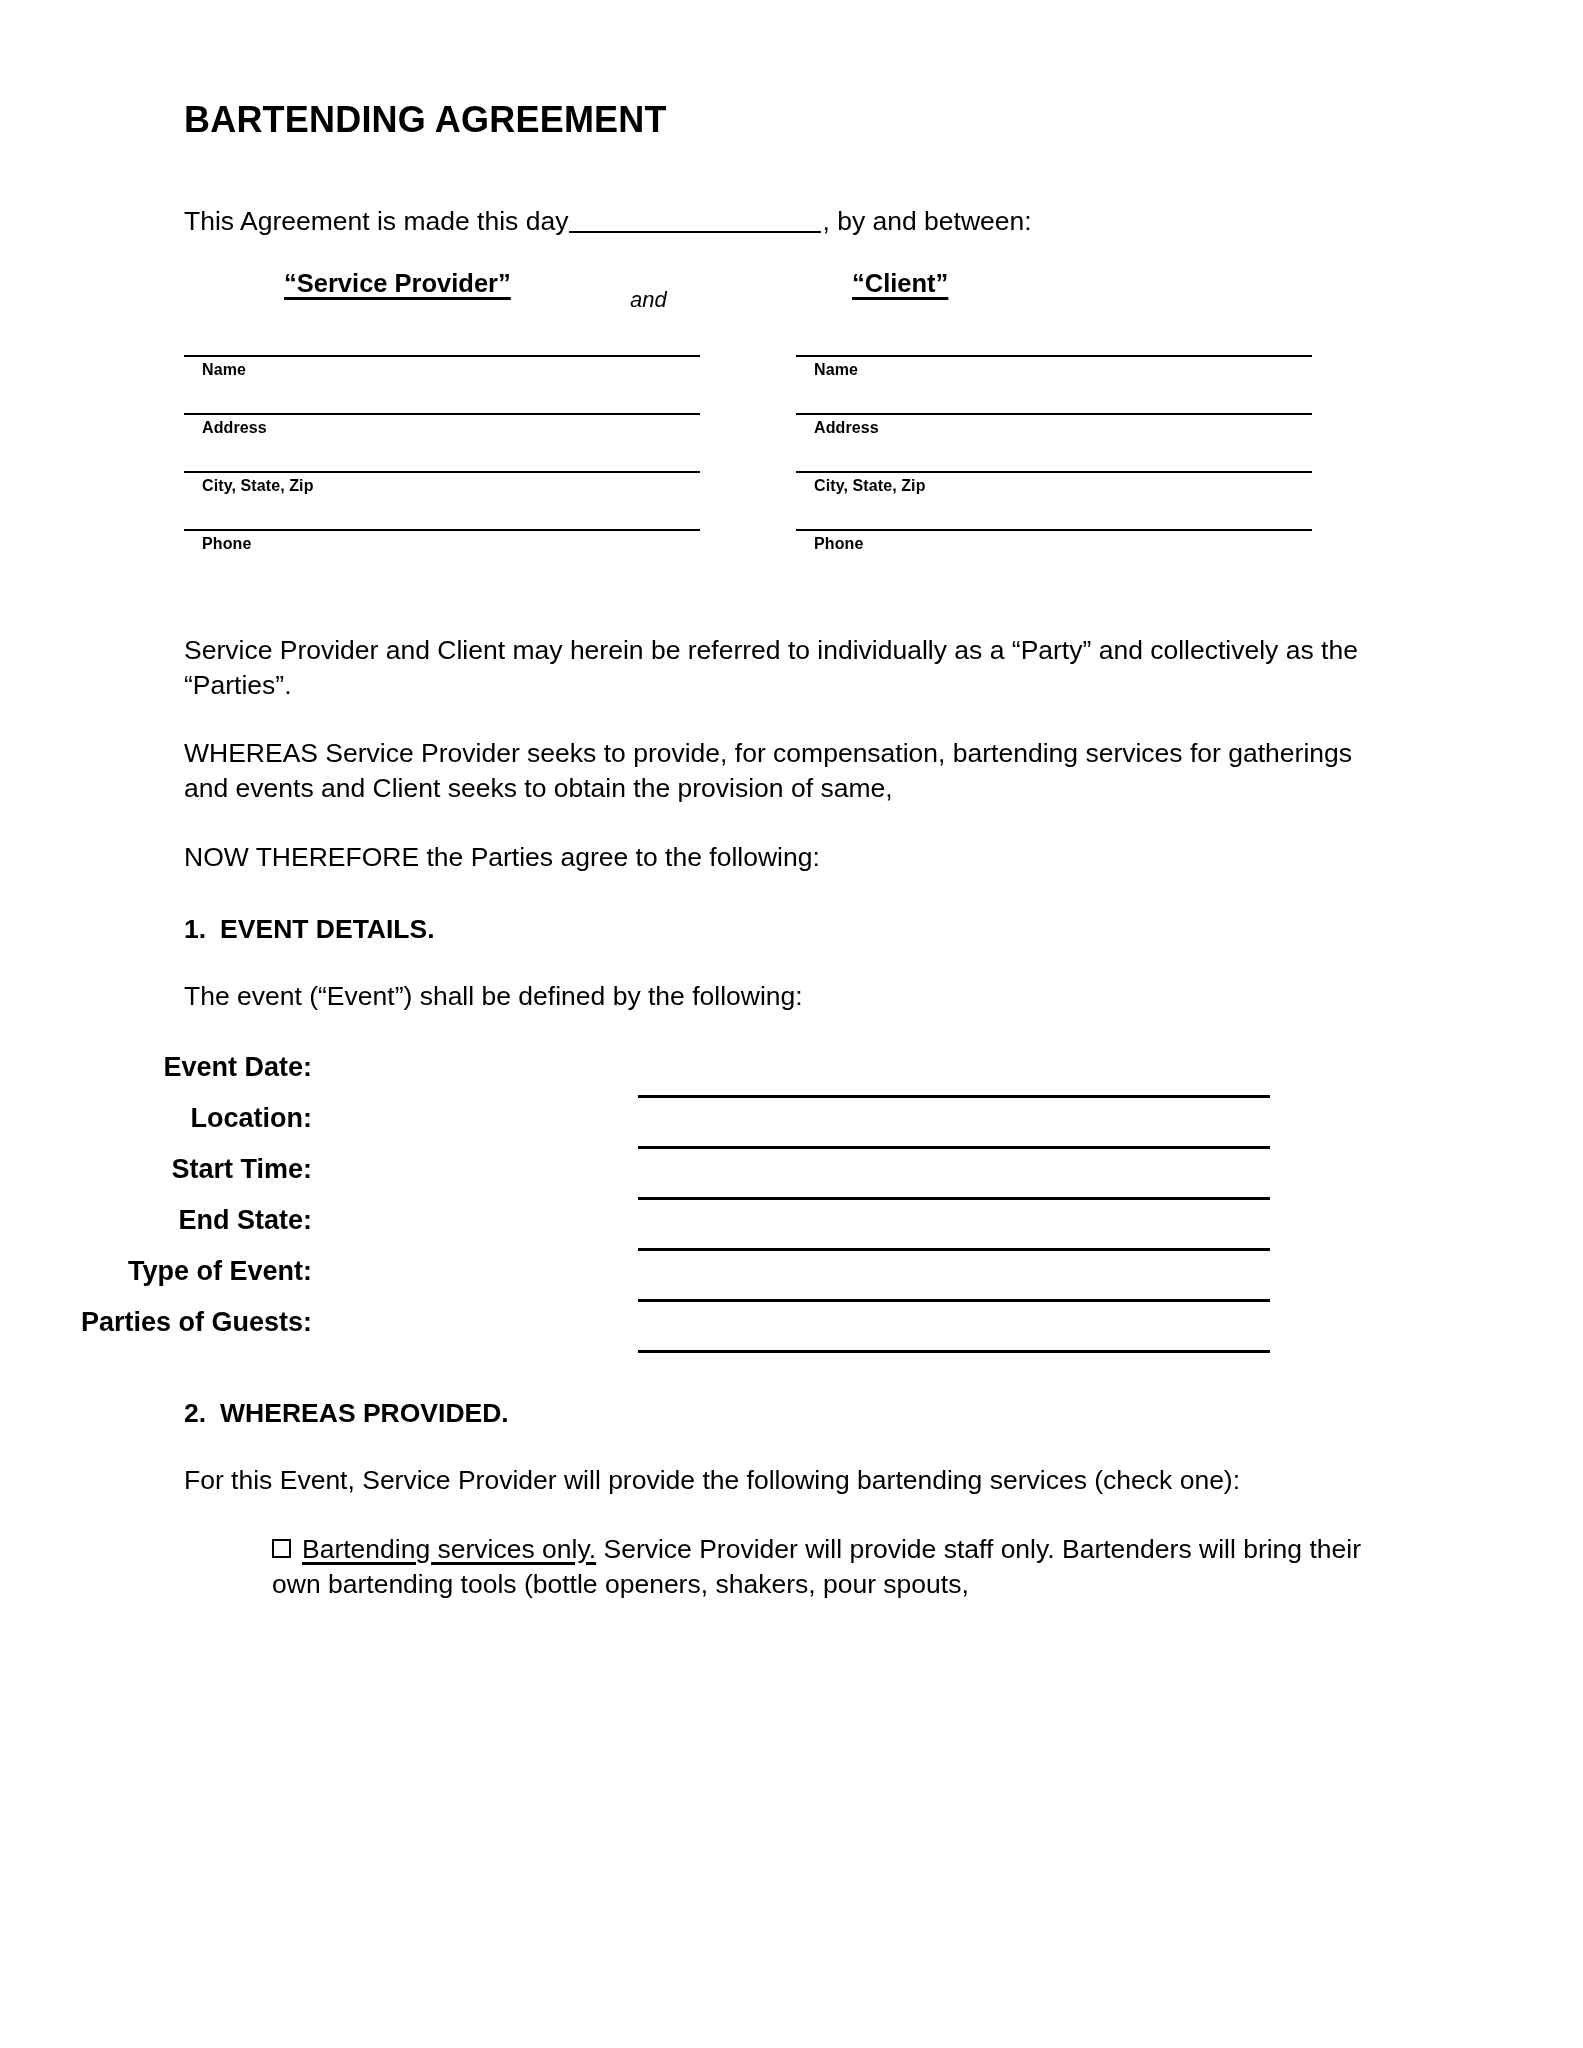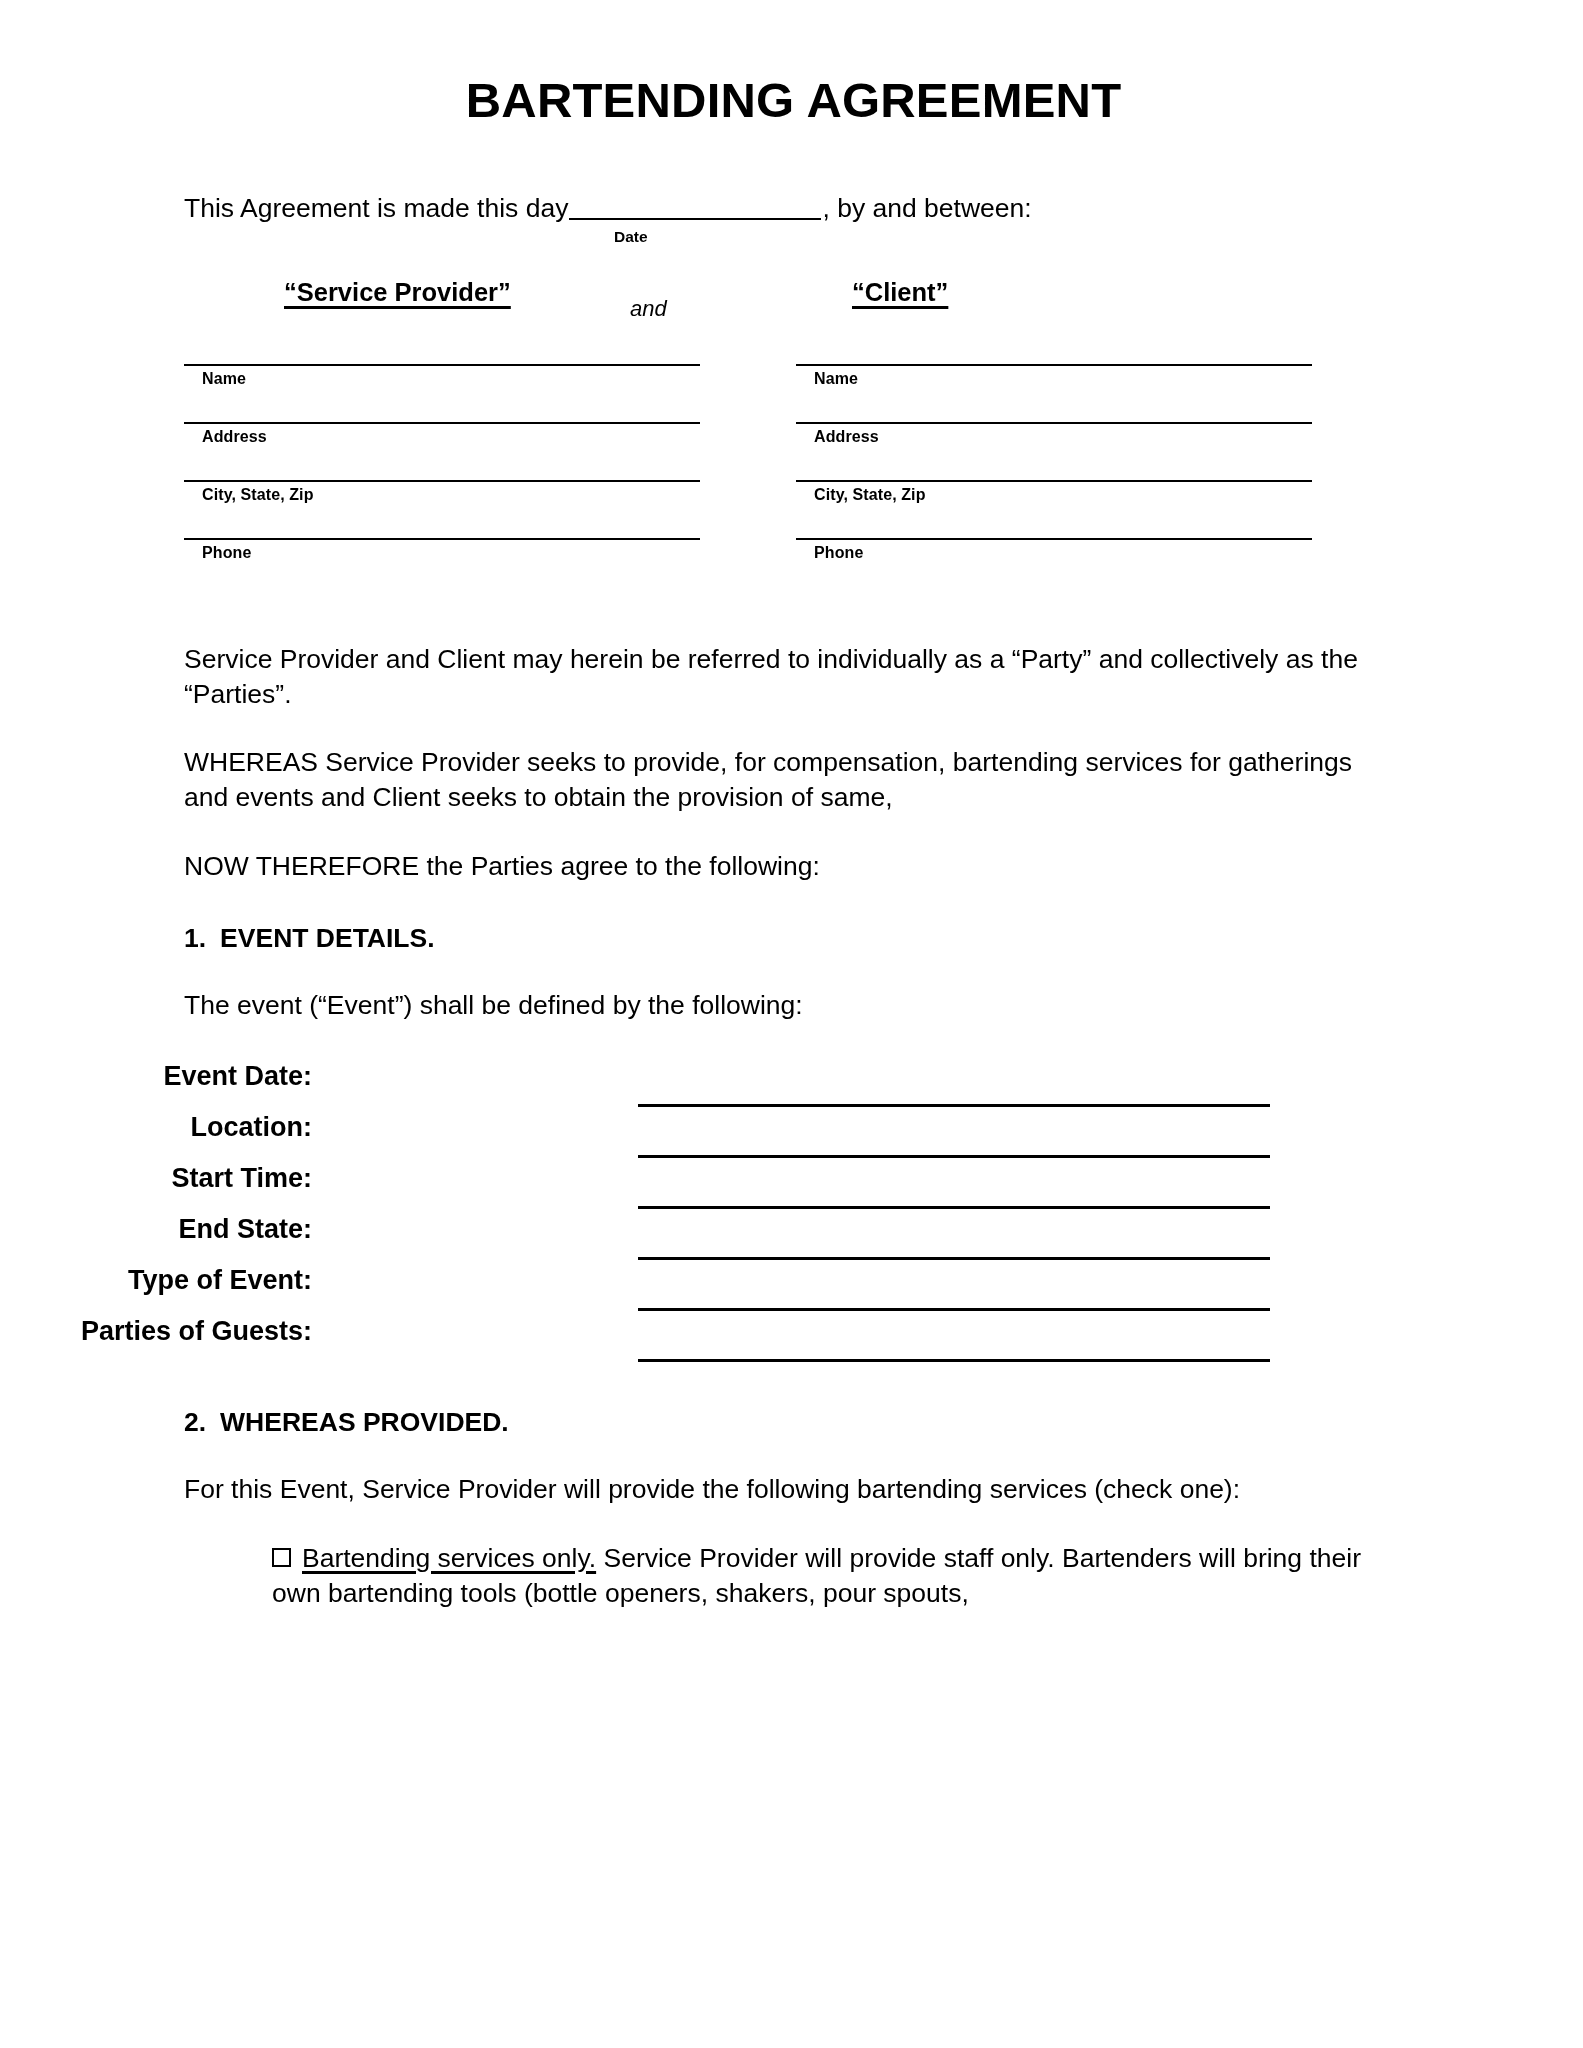--- a/index.html
+++ b/index.html
@@ -18,26 +18,25 @@
   .page {
     position: relative;
     width: 1583px;
     height: 2048px;
     background: #ffffff;
     box-sizing: border-box;
     padding: 0 180px 0 184px;
   }
 
   .doc-title {
-    text-align: center;
-    font-size: 49px;
+    font-size: 36px;
     font-weight: bold;
     letter-spacing: 0.2px;
     margin: 0;
-    padding-top: 72px;
+    padding-top: 99px;
   }
 
   
   .intro-line {
     margin-top: 64px;
     font-size: 26.5px;
     line-height: 1.28;
     white-space: nowrap;
   }
   .blank-inline {
@@ -171,23 +170,20 @@
 </head>
 <body>
 
 <div class="page">
 
   <h1 class="doc-title">BARTENDING AGREEMENT</h1>
 
   <div class="intro-line">
     <span>This Agreement is made this day</span><span class="blank-inline"></span><span>, by and between:</span>
   </div>
-  <div class="sublabel-date">
-    <span>Date</span>
-  </div>
 
   <div class="party-heading-row">
     <div class="party-heading left">“Service Provider”</div>
     <div class="and-word">and</div>
     <div class="party-heading right">“Client”</div>
   </div>
 
   <div class="party-columns">
 
     <div class="party-col">

